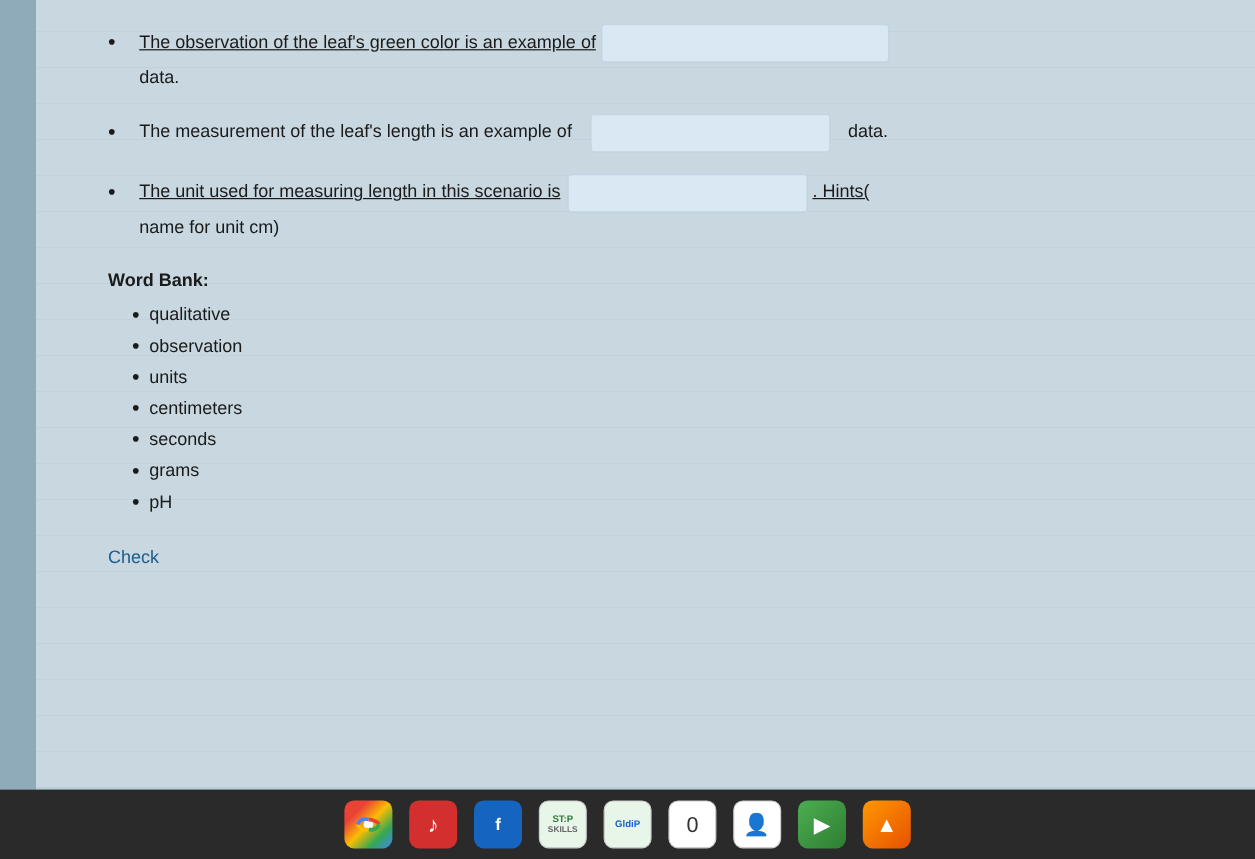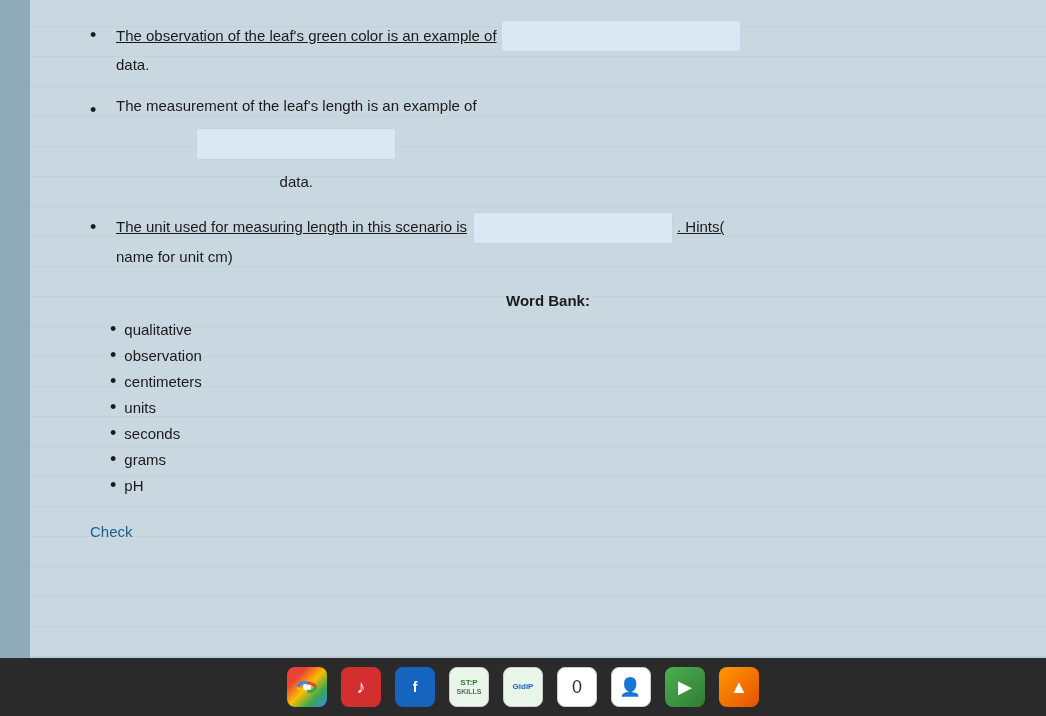--- a/index.html
+++ b/index.html
@@ -46,21 +46,20 @@
       font-size: 18px;
       margin-right: 6px;
       margin-top: 2px;
     }
 
     .bullet-text {
       display: flex;
       flex-wrap: wrap;
       align-items: center;
       gap: 11px;
-      flex-direction: column;
     }
 
     .fill-input {
       display: inline-block;
       width: 200px;
       height: 32px;
       background: rgba(220, 235, 245, 0.85);
       border: 1px solid rgba(180, 200, 220, 0.6);
       border-radius: 3px;
       vertical-align: middle;
@@ -82,21 +81,20 @@
       text-decoration: underline;
     }
 
     .item-multiline .line2 {
       margin-left: 0;
       margin-top: 2px;
     }
 
     .word-bank-section {
       margin-top: 24px;
-      text-align: center;
     }
 
     .word-bank-title {
       font-weight: bold;
       font-size: 15px;
       color: #1a1a1a;
       margin-bottom: 10px;
     }
 
     .word-bank-list {
@@ -218,22 +216,22 @@
       </div>
     </div>
   </div>
 
   
   <div class="word-bank-section">
     <div class="word-bank-title">Word Bank:</div>
     <ul class="word-bank-list">
       <li>qualitative</li>
       <li>observation</li>
+      <li>units</li>
       <li>centimeters</li>
-      <li>units</li>
       <li>seconds</li>
       <li>grams</li>
       <li>pH</li>
     </ul>
   </div>
 
   
   <div class="check-button">Check</div>
 
 </div>

